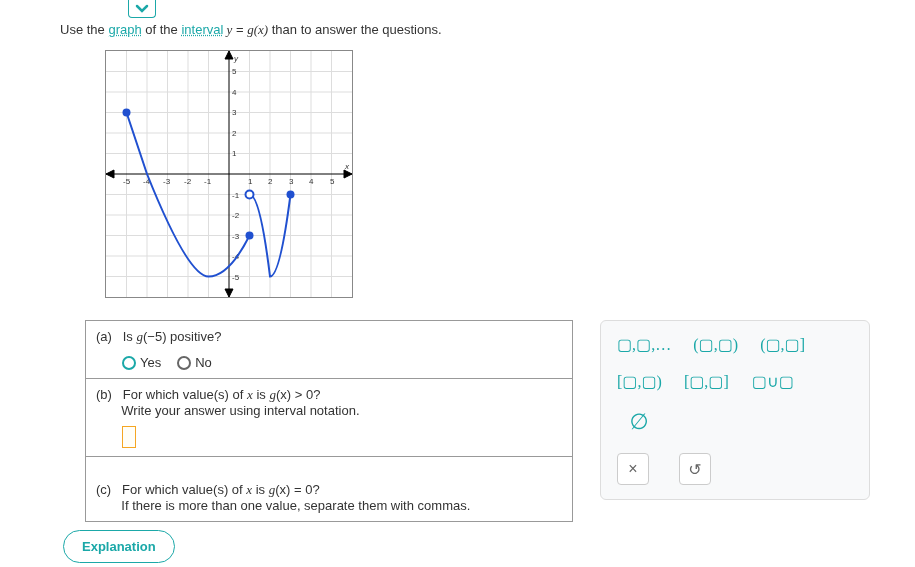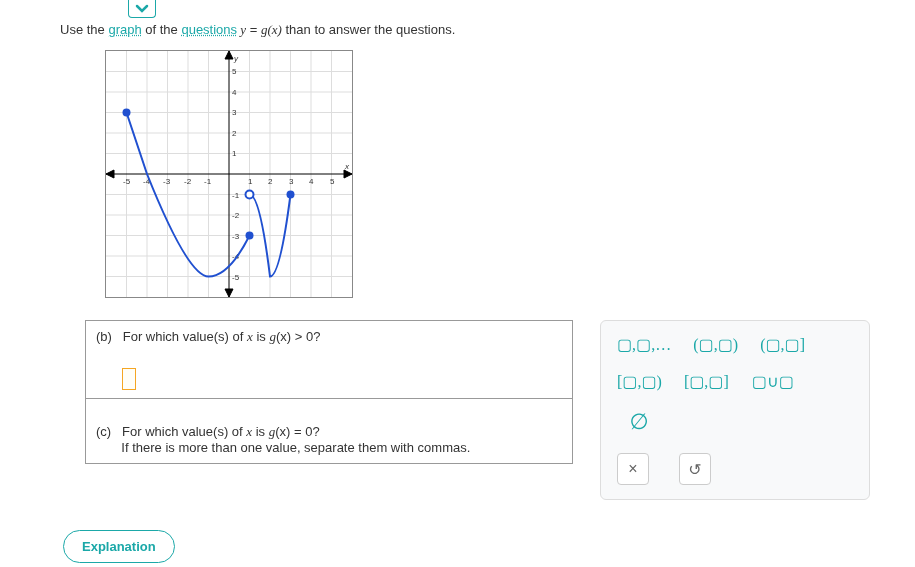--- a/index.html
+++ b/index.html
@@ -169,21 +169,21 @@
 
 <div class="page">
 
   <div class="dropdown-arrow">
     <svg width="14" height="10" viewBox="0 0 14 10">
       <path d="M2 2 L7 7 L12 2" stroke="#1ba8a8" stroke-width="2.5" fill="none" stroke-linecap="round"></path>
     </svg>
   </div>
 
   <div class="prompt">
-    <span>Use the </span><span class="link-term">graph</span><span> of the </span><span class="link-term">questions</span><span class="math-ital"> y</span><span> = </span><span class="math-ital">g</span><span class="math-ital">(x)</span><span> than to answer the questions.</span>
+    <span>Use the </span><span class="link-term">graph</span><span> of the </span><span class="link-term">interval</span><span class="math-ital"> y</span><span> = </span><span class="math-ital">g</span><span class="math-ital">(x)</span><span> than to answer the questions.</span>
   </div>
 
   <div class="graph-container">
     <svg width="246" height="246" viewBox="0 0 246 246">
 
       <g stroke="#ddd" stroke-width="1">
         <line x1="20.5" y1="0" x2="20.5" y2="246"></line>
           <line x1="41" y1="0" x2="41" y2="246"></line>
           <line x1="61.5" y1="0" x2="61.5" y2="246"></line>
           <line x1="82" y1="0" x2="82" y2="246"></line>
@@ -246,24 +246,40 @@
 
       <circle cx="20.5" cy="61.5" r="4" fill="#2050d0"></circle>
       <circle cx="143.5" cy="184.5" r="4" fill="#2050d0"></circle>
       <circle cx="143.5" cy="143.5" r="4" fill="#fff" stroke="#2050d0" stroke-width="2"></circle>
       <circle cx="184.5" cy="143.5" r="4" fill="#2050d0"></circle>
     </svg>
   </div>
 
   <div class="question-box">
     <div class="question-row">
+      <span class="q-label">(a)</span>
+      <span class="q-text">
+        &nbsp;&nbsp;<span>Is </span><span class="math-ital">g</span><span>(−5)</span><span> positive?</span>
+      </span>
+      <div class="radio-row">
+        <div class="radio-opt radio-selected">
+          <span class="radio-circle"></span>
+          <span>Yes</span>
+        </div>
+        <div class="radio-opt">
+          <span class="radio-circle"></span>
+          <span>No</span>
+        </div>
+      </div>
+    </div>
+    <div class="question-row">
       <span class="q-label">(b)</span>
       <span class="q-text">
         &nbsp;&nbsp;<span>For which value(s) of </span><span class="math-ital">x</span><span> is </span><span class="math-ital">g</span><span>(x)</span><span> &gt; 0?</span><br>
-        &nbsp;&nbsp;&nbsp;&nbsp;&nbsp;&nbsp;&nbsp;
+        &nbsp;&nbsp;&nbsp;&nbsp;&nbsp;&nbsp;&nbsp;<span>Write your answer using interval notation.</span>
       </span>
       <div class="answer-input"></div>
     </div>
     <div class="question-row">
       <span class="q-label">(c)</span>
       <span class="q-text">
         &nbsp;&nbsp;<span>For which value(s) of </span><span class="math-ital">x</span><span> is </span><span class="math-ital">g</span><span>(x)</span><span> = 0?</span><br>
         &nbsp;&nbsp;&nbsp;&nbsp;&nbsp;&nbsp;&nbsp;<span>If there is more than one value, separate them with commas.</span>
       </span>
     </div>

